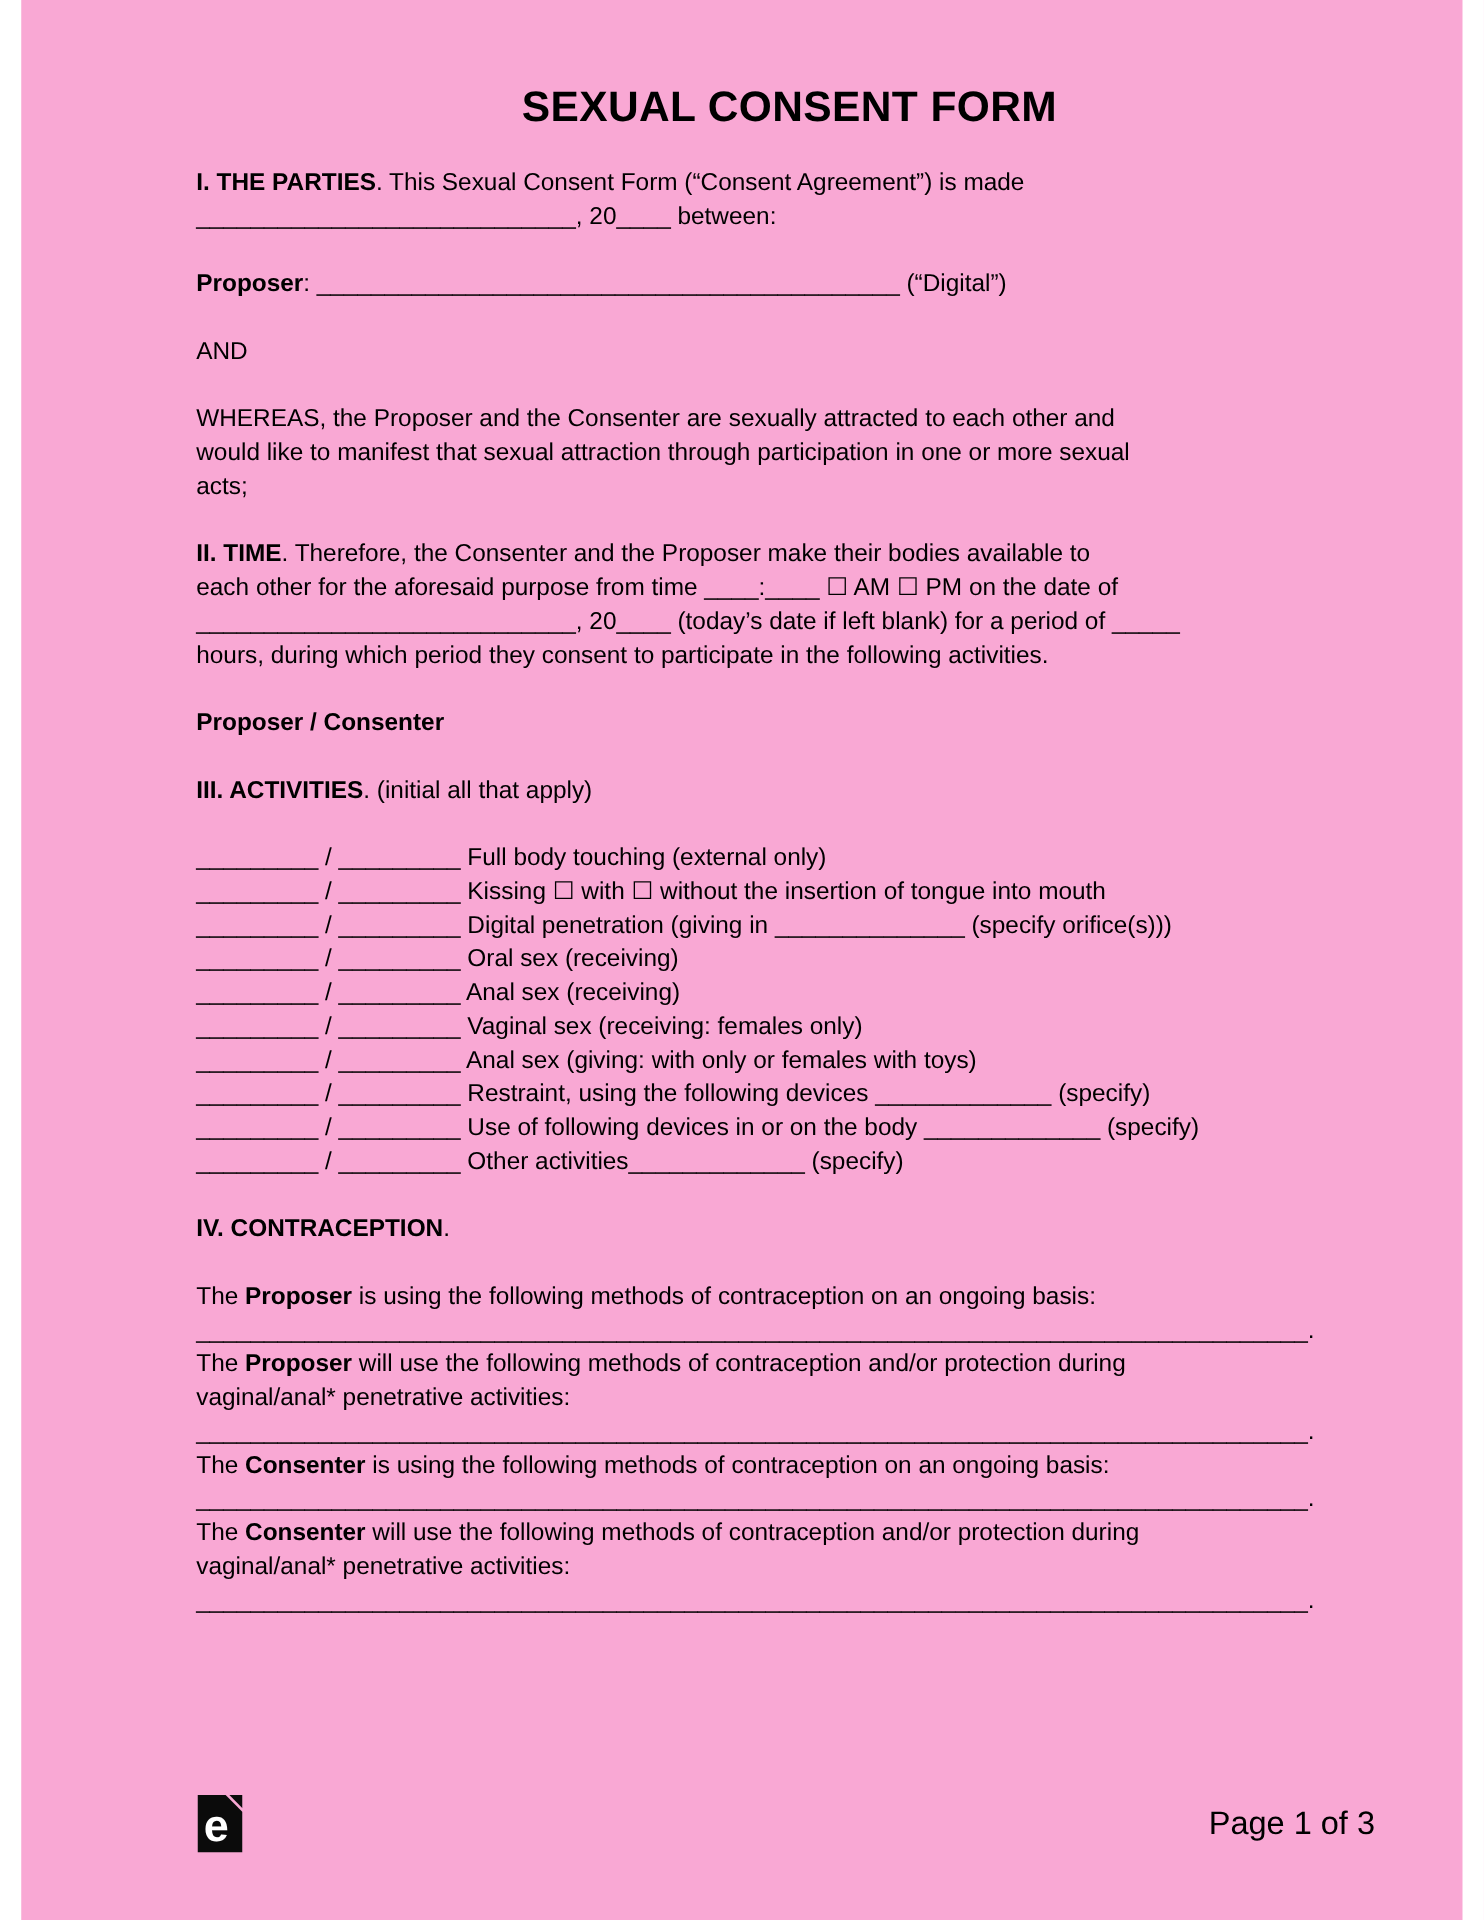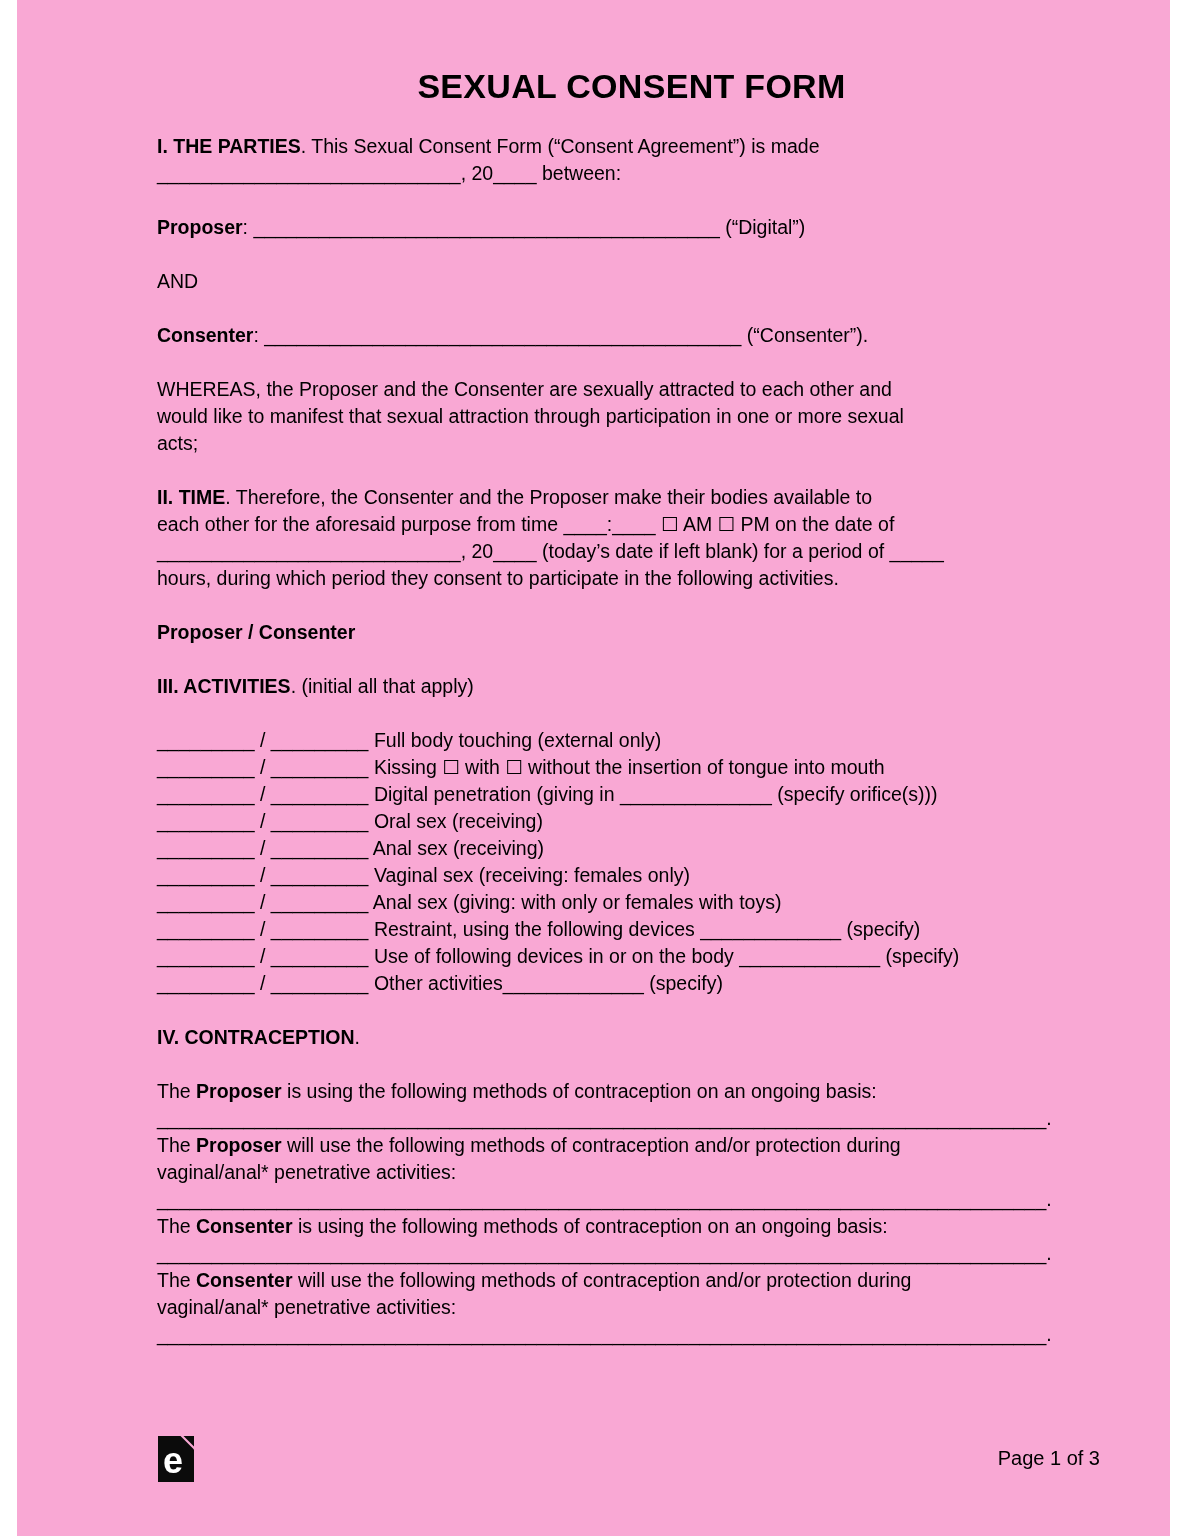--- a/index.html
+++ b/index.html
@@ -34,41 +34,40 @@
   .row { white-space: pre; line-height: 27px; }
   .footer {
     position: absolute;
     top: 1436px;
     left: 141px;
     width: 942px;
     display: flex;
     justify-content: space-between;
     align-items: flex-start;
   }
-  .pagenum { padding-top: 9px; font-size: 20px; }
+  .pagenum { padding-top: 9px; font-size: 26px; }
   svg text {
     font-family: "Liberation Sans", "DejaVu Sans", sans-serif;
     font-weight: 700;
   }
 </style>
 </head>
 <body>
 
 <div class="page">
 
   <h1 class="title">SEXUAL CONSENT FORM</h1>
 
   <p class="para"><span class="b">I. THE PARTIES</span><span>. This Sexual Consent Form (“Consent Agreement”) is made
 ____________________________, 20____ between:</span></p>
 
   <p class="para"><span class="b">Proposer</span><span>: ___________________________________________ (“Digital”)</span></p>
 
   <p class="para">AND</p>
 
-  <p class="para"><span class="b">Consenter</span><span>: ____________________________________________ (“Consenter”).</span></p>
 
   <p class="para">WHEREAS, the Proposer and the Consenter are sexually attracted to each other and
 would like to manifest that sexual attraction through participation in one or more sexual
 acts;</p>
 
   <p class="para"><span class="b">II. TIME</span><span>. Therefore, the Consenter and the Proposer make their bodies available to
 each other for the aforesaid purpose from time ____:____ ☐ AM ☐ PM on the date of
 ____________________________, 20____ (today’s date if left blank) for a period of _____
 hours, during which period they consent to participate in the following activities.</span></p>
 

